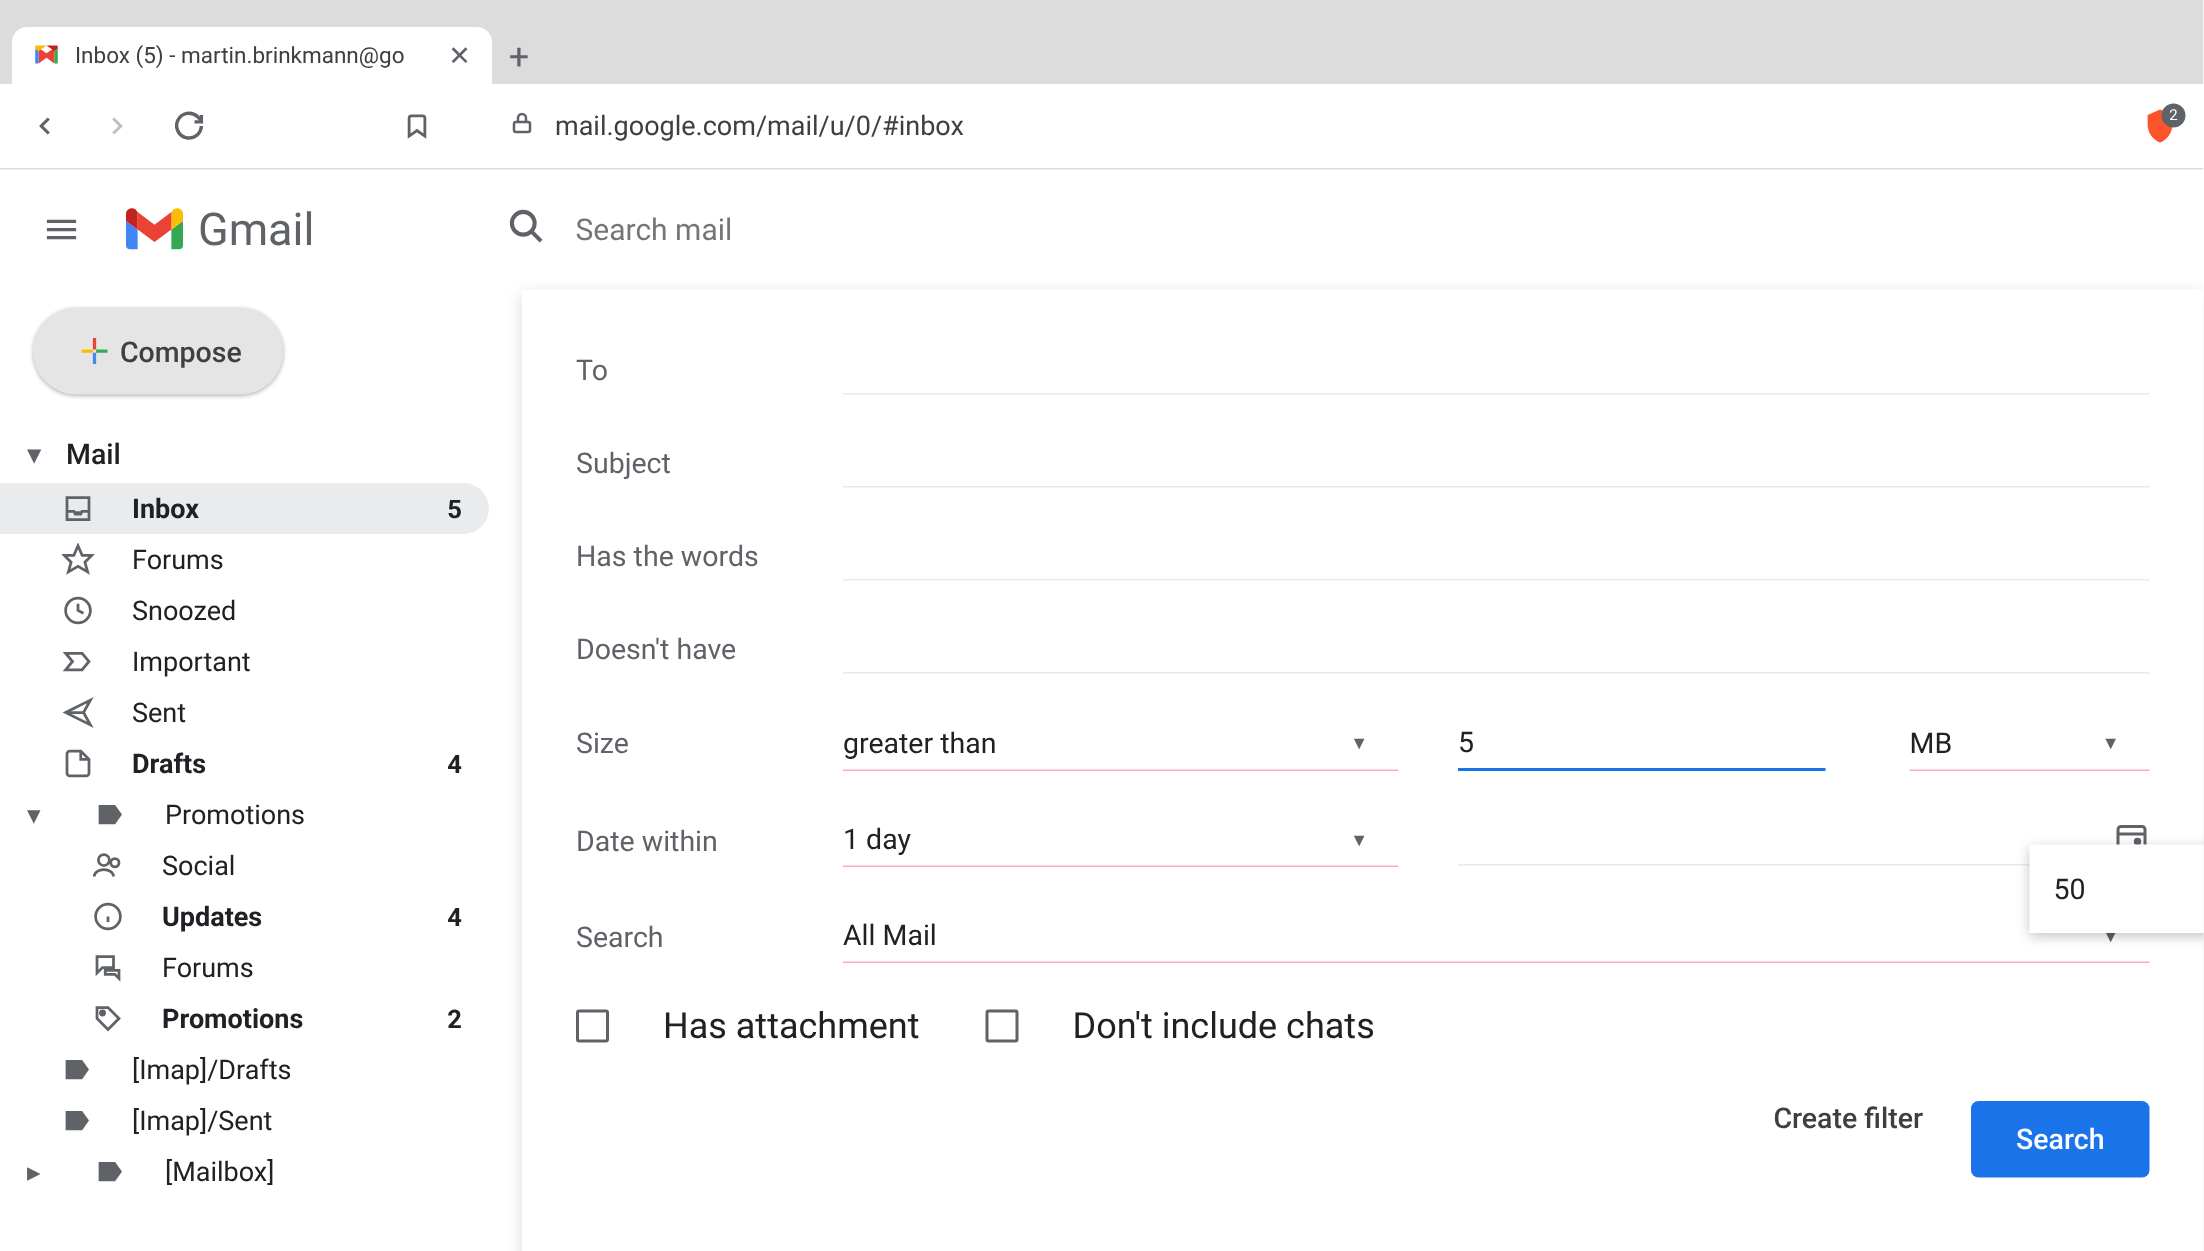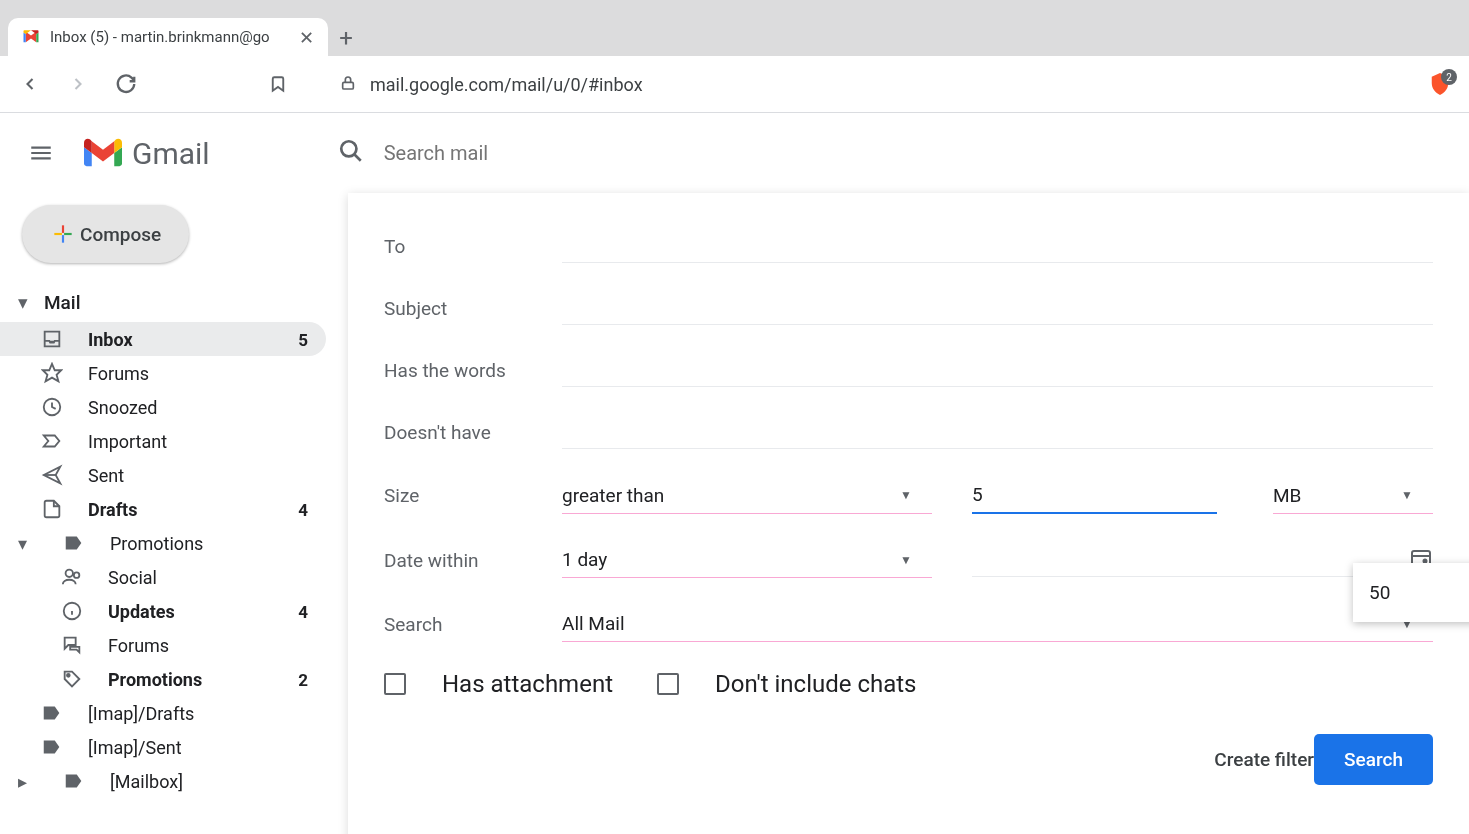--- a/index.html
+++ b/index.html
@@ -61,21 +61,21 @@
     .autocomplete-dropdown { position: absolute; top: 370px; left: 1005px; width: 290px; background: #fff; box-shadow: 0 2px 8px rgba(0,0,0,0.25); z-index: 10; }
     .autocomplete-item { padding: 18px 16px; font-size: 19px; color: #202124; cursor: pointer; }
     
     .checkbox-row { display: flex; align-items: center; gap: 44px; margin-top: 10px; margin-bottom: 36px; }
     .checkbox-group { display: flex; align-items: center; gap: 20px; cursor: pointer; }
     .checkbox { width: 22px; height: 22px; border: 2.5px solid #5f6368; border-radius: 2px; }
     .checkbox-label { font-size: 24px; color: #202124; margin-left: 16px; }
     
     .calendar-btn { margin-left: auto; color: #5f6368; cursor: pointer; }
     
-    .filter-actions { display: flex; justify-content: flex-end; align-items: center; }
+    .filter-actions { display: flex; justify-content: flex-end; align-items: flex-start; gap: 32px; }
     .create-filter-btn { font-size: 19px; color: #3c4043; cursor: pointer; background: none; border: none; font-weight: 500; }
     .search-btn { background: #1a73e8; color: #fff; border: none; padding: 14px 30px; font-size: 19px; border-radius: 5px; cursor: pointer; font-weight: 500; }
   </style>
 </head>
 <body>
 
 <div class="browser-tabs">
   <div class="tab">
     <svg width="18" height="18" viewBox="0 0 24 24">
         <path fill="#EA4335" d="M5 5v14l7-5 7 5V5l-7 5z"></path>

